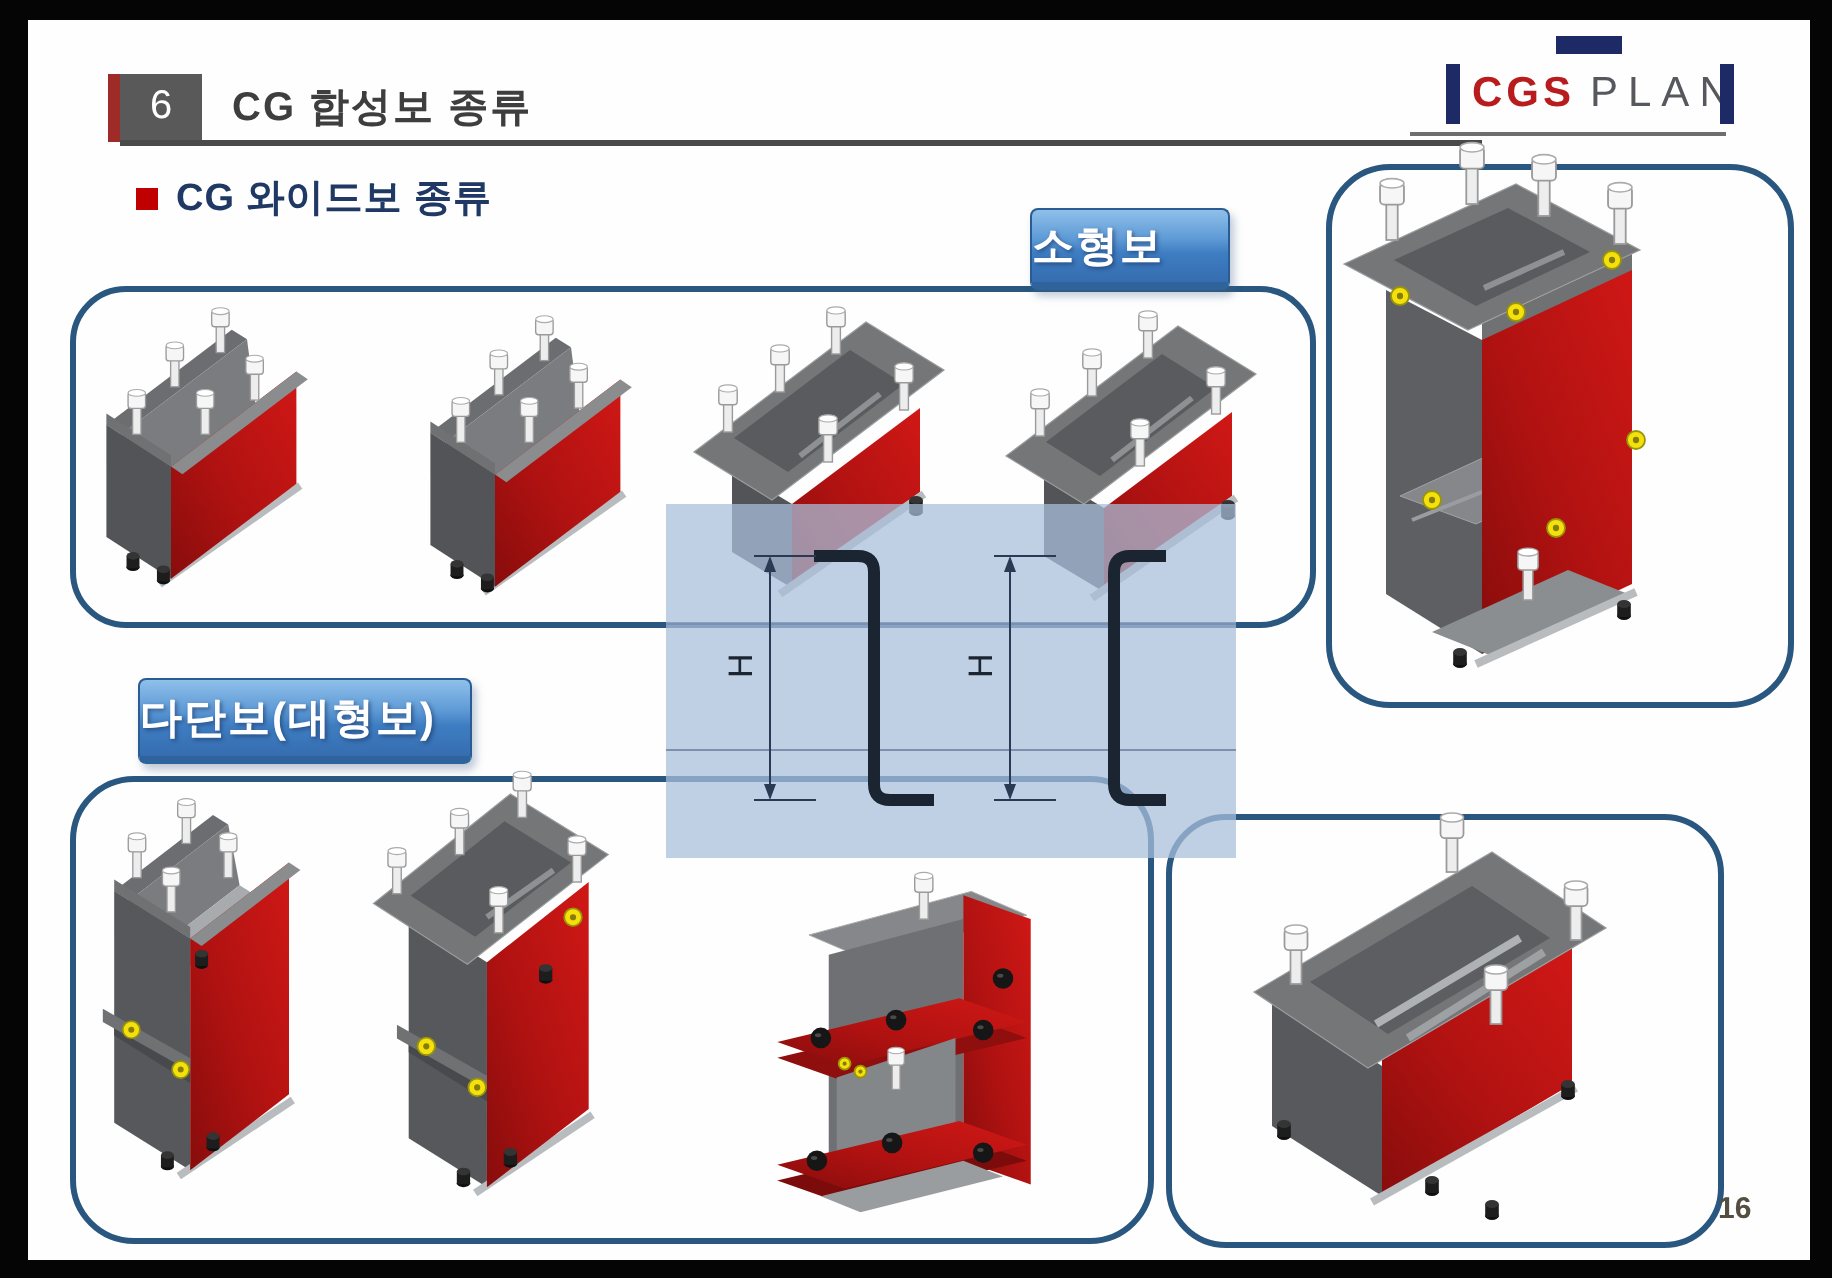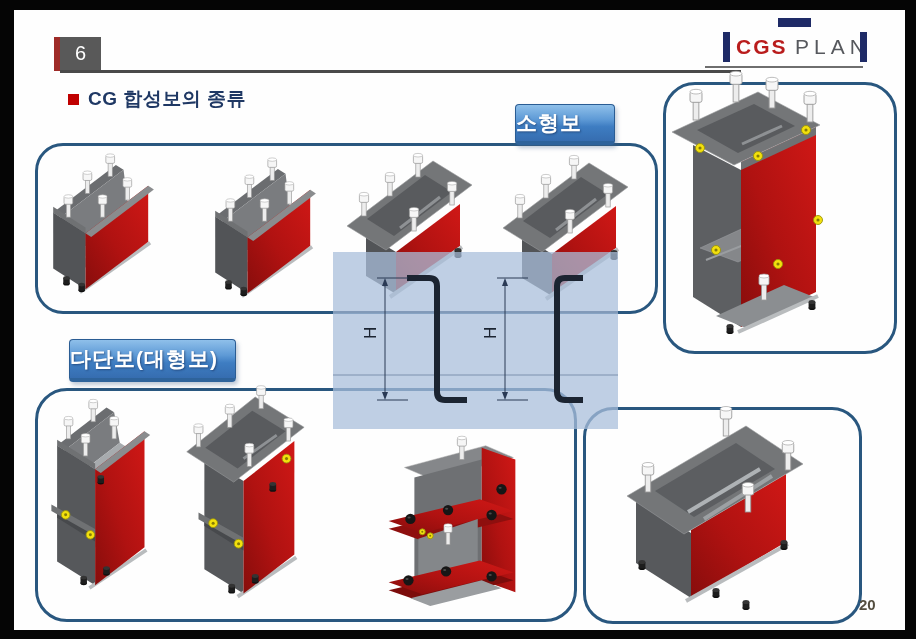--- a/index.html
+++ b/index.html
@@ -69,31 +69,32 @@
 </head>
 <body>
 
 <div id="frame">
   <div id="slide">
 
     <div class="red-accent" style="background:#9E2B28"></div>
     <div class="num-box">
       <span>6</span>
     </div>
+    <div class="hd-title">CG 합성보 종류</div>
     <div class="hd-underline"></div>
     <div class="logo-underline"></div>
 
     <div class="logo-bar" style="left:709px;background:#1E2A66"></div>
     <div class="logo-top-bar" style="background:#1E2A66"></div>
     <div class="logo-cgs">CGS</div>
     <div class="logo-plan">PLAN</div>
     <div class="logo-bar" style="left:846px;background:#1E2A66"></div>
 
     <div class="sub-bullet" style="background:#C00000"></div>
-    <div class="sub-title">CG 합성보의 종류</div>
+    <div class="sub-title">CG 와이드보 종류</div>
 
     <div class="grp" id="grp-small"></div>
     <div class="grp" id="grp-xl"></div>
     <div class="grp" id="grp-multi"></div>
     <div class="grp" id="grp-wide"></div>
 
     <div class="beam" id="b-s1"><svg viewBox="0 0 160 150" width="100%" height="100%">
           <defs>
             <linearGradient id="rg0" x1="0" y1="1" x2="1" y2="0">
               <stop offset="0" stop-color="#870D0C"></stop>
@@ -605,16 +606,16 @@
 
         <line x1="164" y1="26" x2="195" y2="26" stroke="#2A3A55" stroke-width="1"></line>
         <line x1="164" y1="148" x2="195" y2="148" stroke="#2A3A55" stroke-width="1"></line>
         <line x1="172" y1="33" x2="172" y2="141" stroke="#2A3A55" stroke-width="1"></line>
         <polygon points="172,26 169,34 175,34" fill="#2A3A55"></polygon>
         <polygon points="172,148 169,140 175,140" fill="#2A3A55"></polygon>
         <text x="158" y="92" font-size="17" fill="#1B2431" transform="rotate(-90 158 87)">H</text>
       </svg>
     </div>
 
-    <div class="page-num">20</div>
+    <div class="page-num">16</div>
 
   </div>
 </div>
 
 </body></html>

